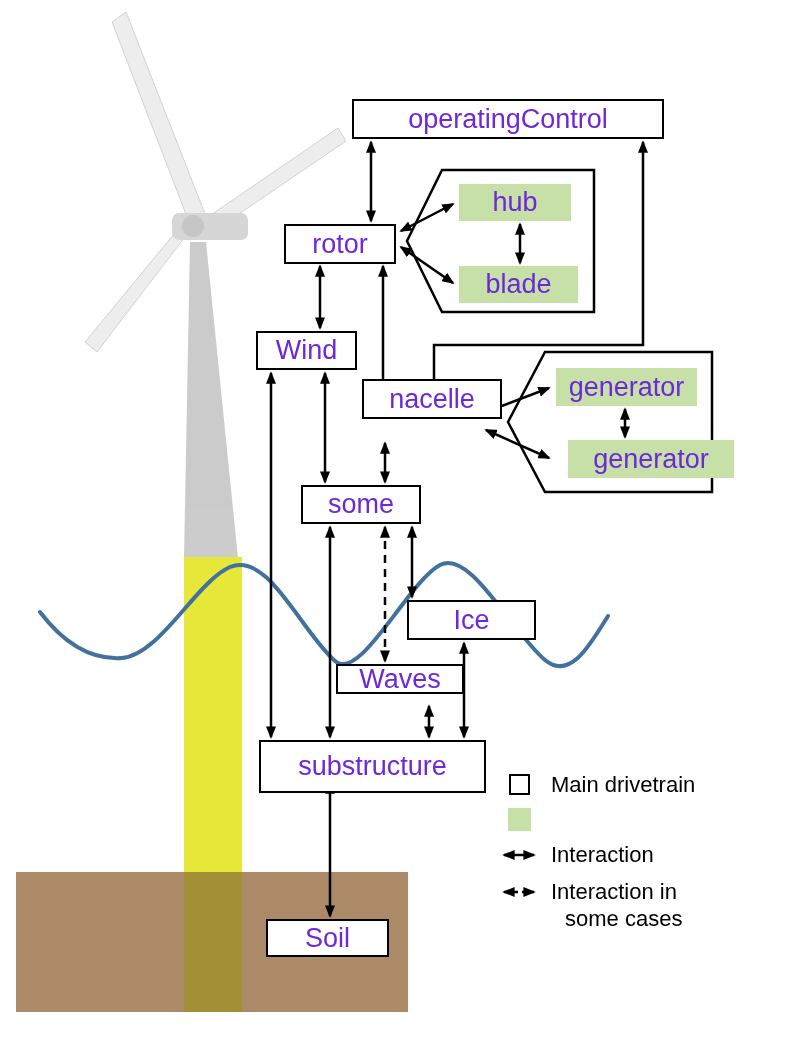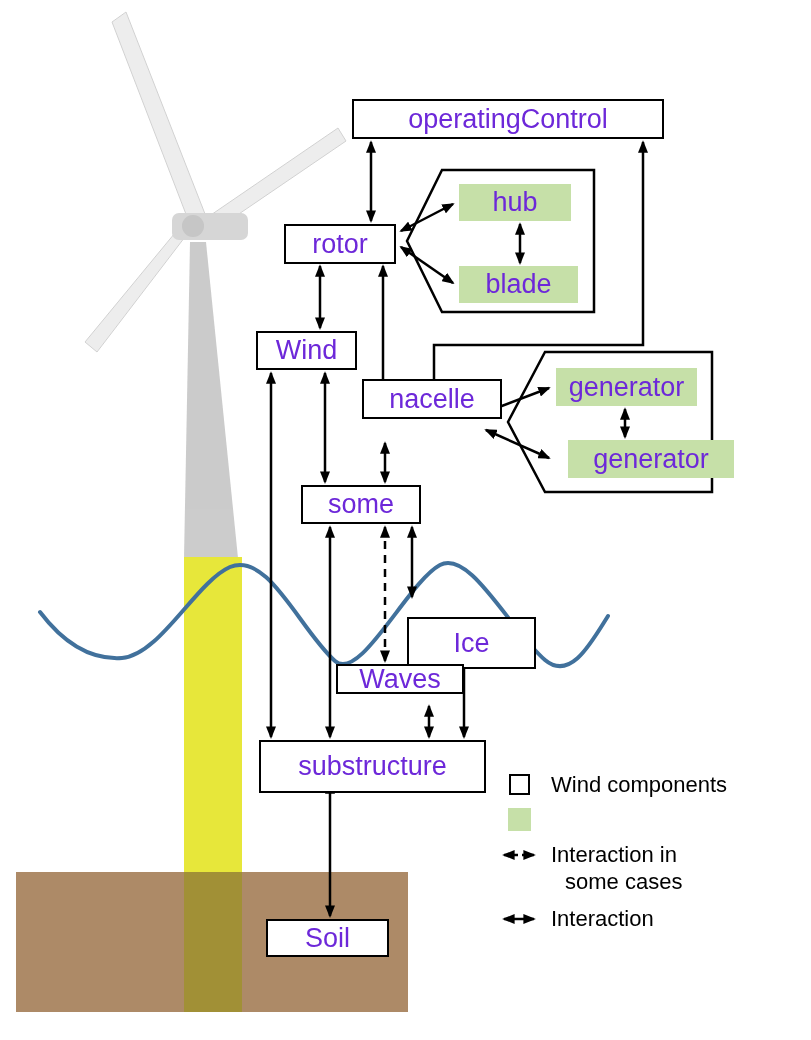--- a/index.html
+++ b/index.html
@@ -146,61 +146,61 @@
   <div class="node main" style="left:256px;top:331px;width:101px;height:39px">Wind</div>
 
   <div class="node main" style="left:362px;top:379px;width:140px;height:40px">nacelle</div>
 
   <div class="node sub" style="left:556px;top:368px;width:141px;height:38px">generator</div>
 
   <div class="node sub" style="left:568px;top:440px;width:166px;height:38px">generator</div>
 
   <div class="node main" style="left:301px;top:485px;width:120px;height:39px">some</div>
 
-  <div class="node main" style="left:407px;top:617px;width:129px;height:52px">Ice</div>
+  <div class="node main" style="left:407px;top:600px;width:129px;height:40px">Ice</div>
 
   <div class="node main" style="left:336px;top:664px;width:128px;height:30px">Waves</div>
 
   <div class="node main" style="left:259px;top:740px;width:227px;height:53px">substructure</div>
 
   <div class="node main" style="left:266px;top:919px;width:123px;height:38px">Soil</div>
 
   <div class="legend">
     <div class="legend-row">
       <span class="legend-icon">
         <span class="swatch-main"></span>
       </span>
-      <span>Wind components</span>
+      <span>Main drivetrain</span>
     </div>
     <div class="legend-row">
       <span class="legend-icon">
         <span class="swatch-sub"></span>
       </span>
+    </div>
+    <div class="legend-row">
+      <span class="legend-icon">
+        <svg class="legend-arrow-svg" width="44" height="16" viewBox="0 0 44 16">
+          <defs>
+            <marker id="ahl1" viewBox="0 0 10 8" refX="8.5" refY="4" markerWidth="5" markerHeight="4" orient="auto-start-reverse">
+              <path d="M0,0 L10,4 L0,8 Z" fill="#000"></path>
+            </marker>
+          </defs>
+          <line x1="7" y1="8" x2="37" y2="8" stroke="#000" stroke-width="2.5" marker-start="url(#ahl1)" marker-end="url(#ahl1)"></line>
+        </svg>
+      </span>
+      <span>Interaction</span>
     </div>
     <div class="legend-row top-align">
       <span class="legend-icon">
         <svg class="legend-arrow-svg" width="44" height="16" viewBox="0 0 44 16">
           <defs>
             <marker id="ahl2" viewBox="0 0 10 8" refX="8.5" refY="4" markerWidth="5" markerHeight="4" orient="auto-start-reverse">
               <path d="M0,0 L10,4 L0,8 Z" fill="#000"></path>
             </marker>
           </defs>
           <line x1="7" y1="8" x2="37" y2="8" stroke="#000" stroke-width="2.5" stroke-dasharray="5 4" marker-start="url(#ahl2)" marker-end="url(#ahl2)"></line>
         </svg>
       </span>
       <span class="wrap-label">Interaction in some cases</span>
     </div>
-    <div class="legend-row">
-      <span class="legend-icon">
-        <svg class="legend-arrow-svg" width="44" height="16" viewBox="0 0 44 16">
-          <defs>
-            <marker id="ahl1" viewBox="0 0 10 8" refX="8.5" refY="4" markerWidth="5" markerHeight="4" orient="auto-start-reverse">
-              <path d="M0,0 L10,4 L0,8 Z" fill="#000"></path>
-            </marker>
-          </defs>
-          <line x1="7" y1="8" x2="37" y2="8" stroke="#000" stroke-width="2.5" marker-start="url(#ahl1)" marker-end="url(#ahl1)"></line>
-        </svg>
-      </span>
-      <span>Interaction</span>
-    </div>
   </div>
 
 </div>
 
 </body></html>

